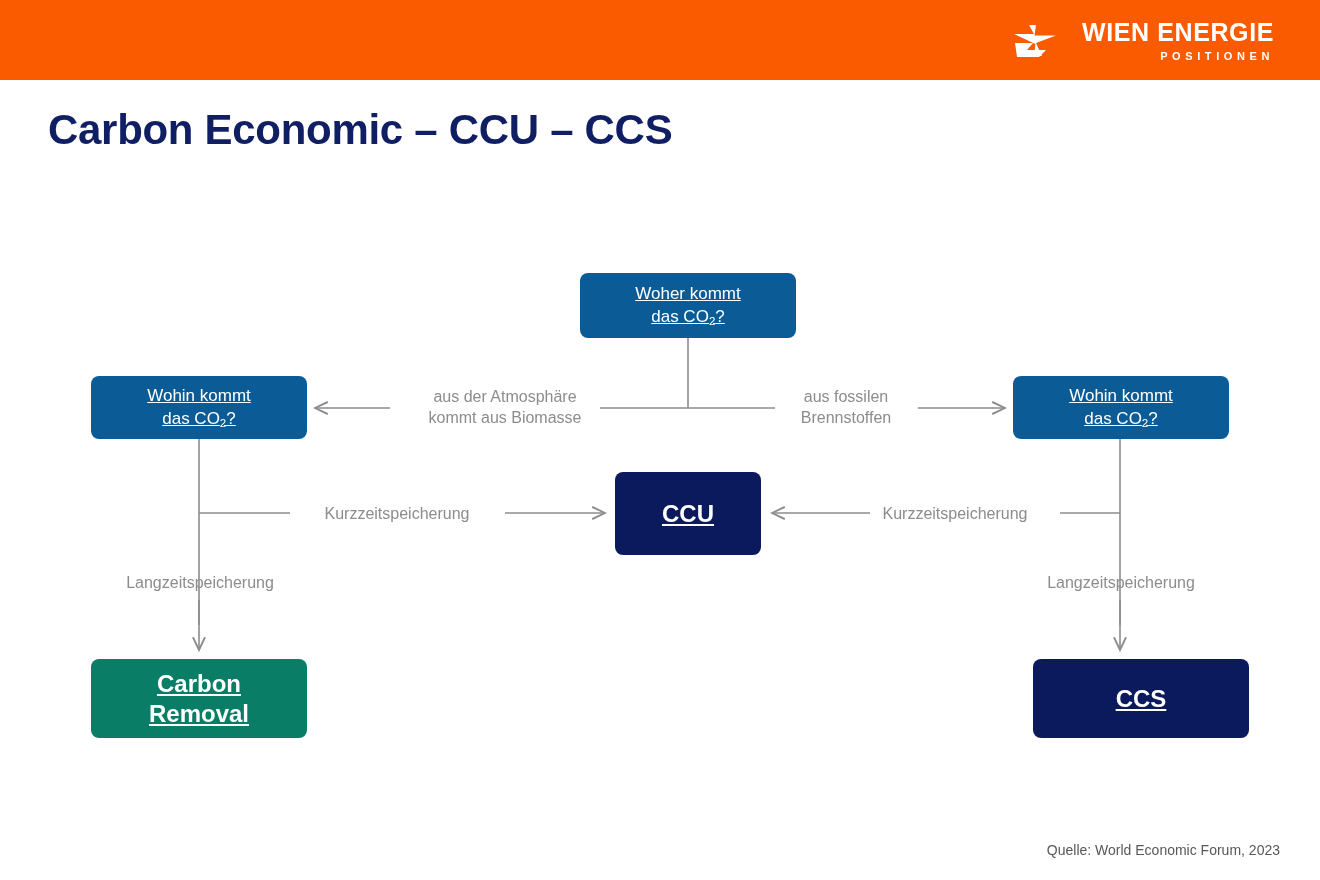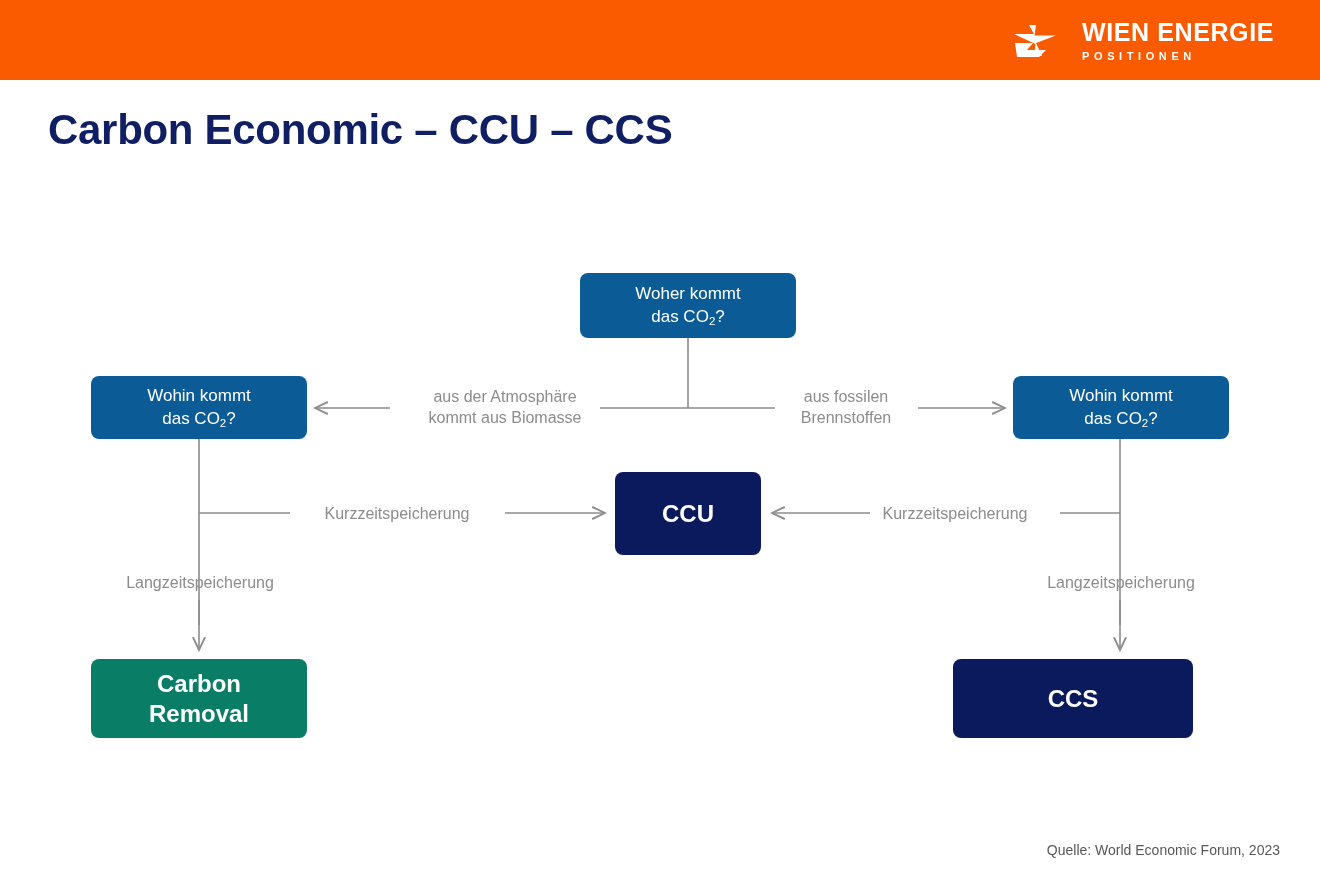--- a/index.html
+++ b/index.html
@@ -21,55 +21,55 @@
     display:flex;align-items:center;gap:24px;
   }
   .logo-mark{width:46px;height:36px;display:block;}
   .logo-text{display:flex;flex-direction:column;line-height:1;}
   .logo-main{
     color:#ffffff;font-size:25px;font-weight:bold;
     letter-spacing:.6px;font-family:"Liberation Sans",sans-serif;
   }
   .logo-sub{
     color:#ffffff;font-size:11px;font-weight:bold;
-    letter-spacing:4.6px;margin-top:6px;
+    letter-spacing:4.6px;margin-top:6px;text-align:right;
   }
 
   
   .title{
     position:absolute;left:48px;top:106px;
     font-size:42px;font-weight:bold;color:#101f63;
     letter-spacing:-.3px;white-space:nowrap;
   }
 
   
   .diagram{position:absolute;left:0;top:0;width:1320px;height:880px;}
   .svg-layer{position:absolute;left:0;top:0;width:1320px;height:880px;}
 
   .box{
     position:absolute;border-radius:8px;
     display:flex;align-items:center;justify-content:center;
-    text-align:center;color:#ffffff;box-sizing:border-box;
+    text-align:center;color:#ffffff;box-sizing:border-box;text-decoration:underline;
   }
   .box-q{
     background:#0b5c96;font-size:17px;font-weight:normal;line-height:1.35;
   }
   .box-dark{
     background:#0a1a5c;font-size:24px;font-weight:bold;line-height:1.25;
   }
   .box-teal{
     background:#0a7d67;font-size:24px;font-weight:bold;line-height:1.22;
   }
 
   .b-top   {left:580px;top:273px;width:216px;height:65px;}
   .b-left  {left:91px; top:376px;width:216px;height:63px;}
   .b-right {left:1013px;top:376px;width:216px;height:63px;}
   .b-ccu   {left:615px;top:472px;width:146px;height:83px;}
   .b-cr    {left:91px; top:659px;width:216px;height:79px;}
-  .b-ccs   {left:953px;top:659px;width:240px;height:79px;}
+  .b-ccs   {left:1033px;top:659px;width:216px;height:79px;}
 
   .edge-label{
     position:absolute;color:#8c8c8c;font-size:16px;line-height:1.3;
     text-align:center;white-space:pre-line;
   }
   .l-atmos  {left:395px;top:387px;width:220px;}
   .l-fossil {left:740px;top:387px;width:212px;text-align:center;}
   .l-kurz-l {left:287px;top:504px;width:220px;}
   .l-kurz-r {left:845px;top:504px;width:220px;}
   .l-lang-l {left:90px; top:573px;width:220px;}

